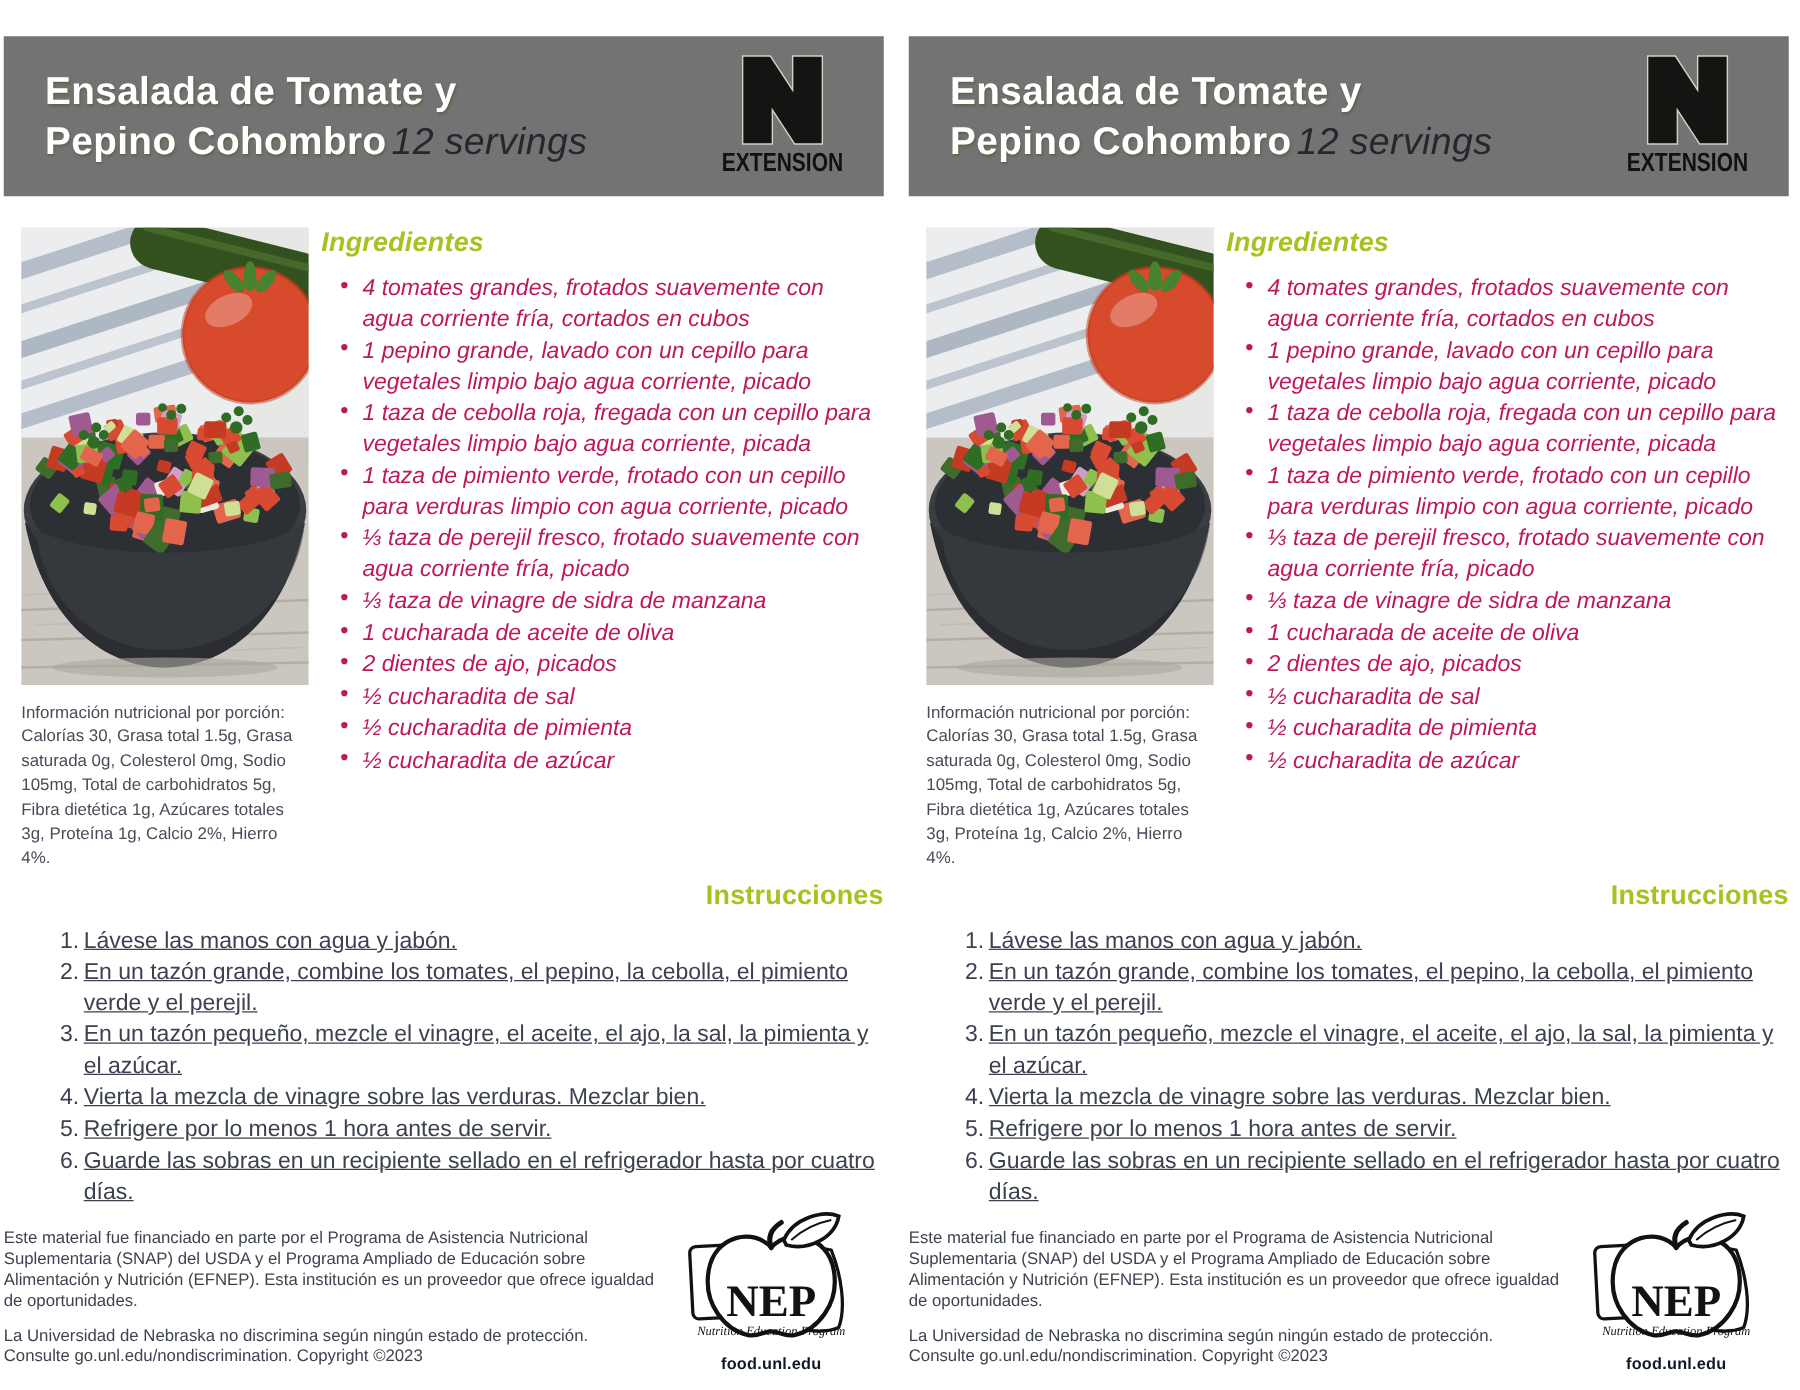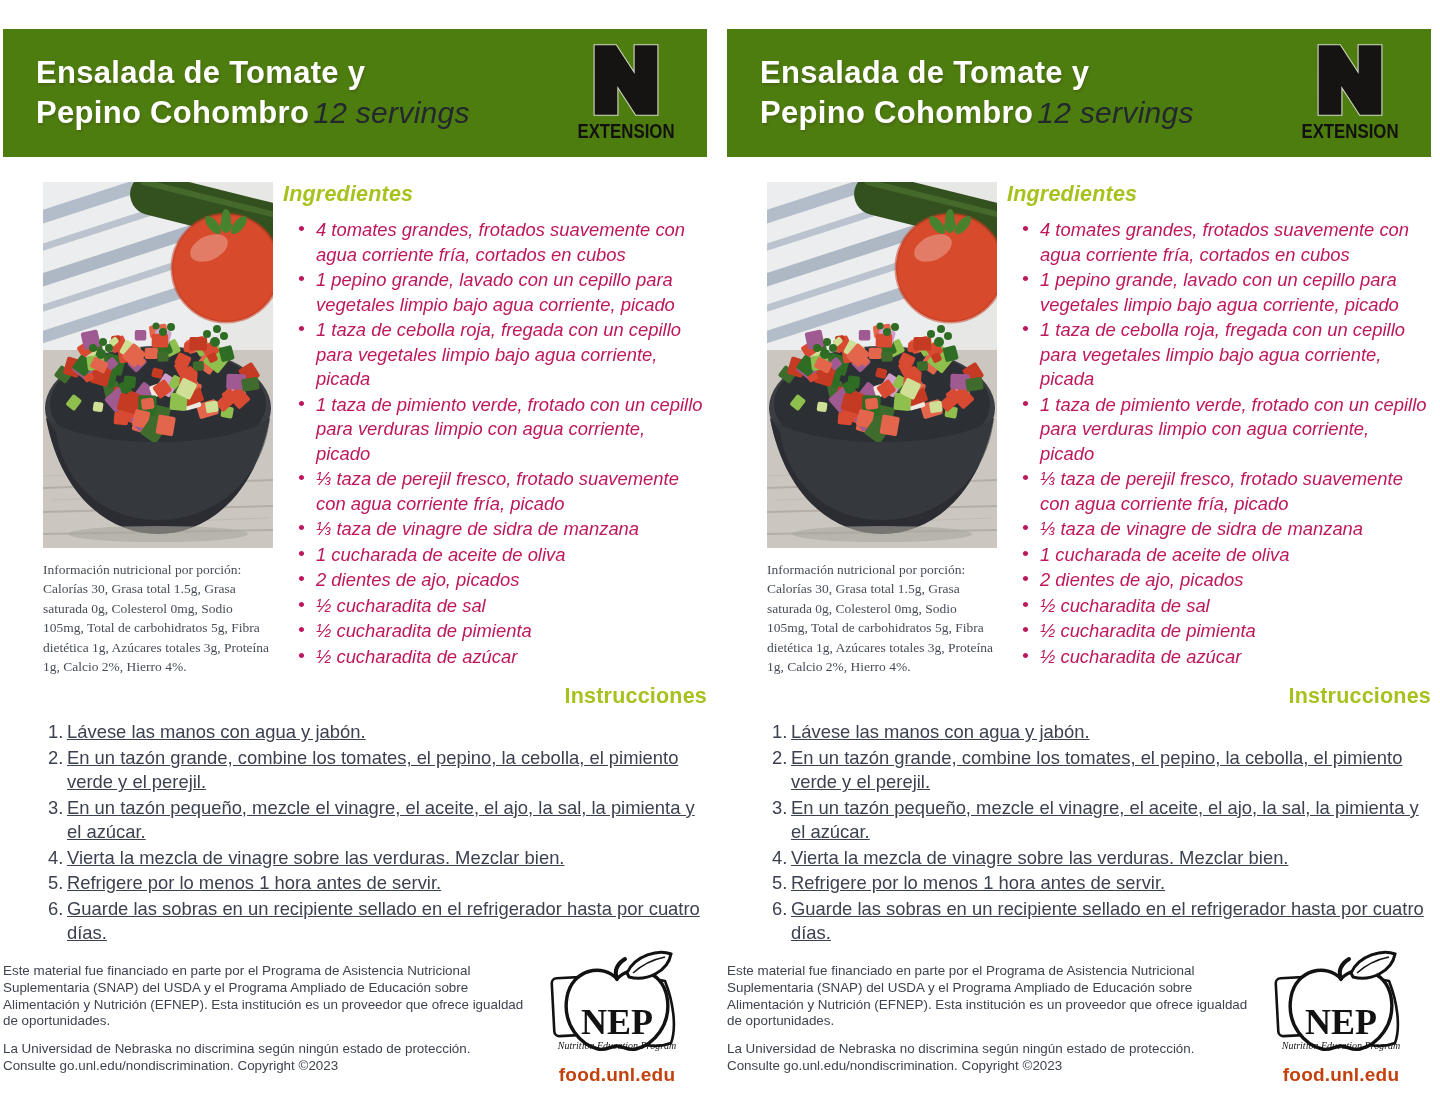--- a/index.html
+++ b/index.html
@@ -6,34 +6,34 @@
   html,body { margin:0; padding:0; }
   body {
     width:1440px; height:1112px; background:#ffffff;
     font-family:"Liberation Sans", sans-serif; color:#3c4150;
     overflow:hidden;
   }
   .sheet { display:flex; padding:29px 9px 0 3px; gap:20px; }
   .panel { width:704px; flex:0 0 704px; }
 
   
-  .banner { background:#4d7c0f; height:128px; display:flex; align-items:center; padding:0 18px 0 33px; }
+  .banner { background:#737373; height:128px; display:flex; align-items:center; padding:0 18px 0 33px; }
   .banner-titles { flex:1; min-width:0; }
   .recipe-title { margin:0; font-size:31px; line-height:40px; font-weight:800; color:#ffffff;
                   letter-spacing:.3px; text-shadow:1px 2px 2px rgba(70,80,25,.45); }
   .servings { font-size:30px; font-style:italic; font-weight:400; color:#23272e;
               margin-left:4px; text-shadow:none; white-space:nowrap; }
   .logo-block { width:126px; text-align:center; flex:0 0 126px; }
   .n-svg { width:66px; height:72px; display:block; margin:0 auto 3px; }
   .ext-label { font-size:21px; font-weight:700; color:#131110; transform:scaleX(.8);
                transform-origin:center; white-space:nowrap; }
 
   
   .body-row { display:flex; margin-top:25px; }
-  .left-col { flex:0 0 230px; width:230px; margin-left:40px;font-family:Liberation Serif, serif; }
+  .left-col { flex:0 0 230px; width:230px; margin-left:14px; }
   .photo-frame { width:230px; height:366px; overflow:hidden; background:#e8e8e6; }
   .photo-frame svg { display:block; }
   .nutrition { margin:12px 0 0; font-size:13.5px; line-height:19.4px; color:#474c57; }
   .right-col { flex:1; margin-left:10px; padding-right:4px;font-style:italic; }
   .green-head { font-size:21.5px; font-weight:800; color:#a6c21e; margin:0; letter-spacing:.2px; }
   .ing-list { list-style:none; margin:11px 0 0; padding:0 0 0 14px; }
   .ing-list li { position:relative; padding-left:19px; font-size:18.4px; line-height:24.5px;
                  color:#be185d; margin-bottom:1px; }
   .ing-list li::before { content:"\2022"; position:absolute; left:1px; top:-1px; font-size:19px; }
 
@@ -42,21 +42,21 @@
   .steps li { counter-increment:step; position:relative; padding-left:64px; font-size:18.4px;
               line-height:24.5px; color:#3c4150; margin-bottom:1px; }
   .steps li::before { content:counter(step) "."; position:absolute; left:45px; }
 
   
   .foot { display:flex; margin-top:17px; align-items:flex-start; }
   .foot-text { width:524px; font-size:13.4px; line-height:16.8px; color:#3e4350; }
   .foot-text p { margin:0 0 11px; }
   .nep-block { flex:1; text-align:center; margin-top:-18px; }
   .nep-svg { width:152px; height:118px; display:block; margin:0 auto; }
-  .site { font-size:19px; font-weight:800; color:#c2410c; margin-top:1px; letter-spacing:.2px; }
+  .site { font-size:13px; font-weight:800; color:#0f172a; margin-top:1px; letter-spacing:.2px; }
 </style>
 </head>
 <body>
 
 <div class="sheet">
 
   <section class="panel">
 
     <header class="banner">
       <div class="banner-titles">

